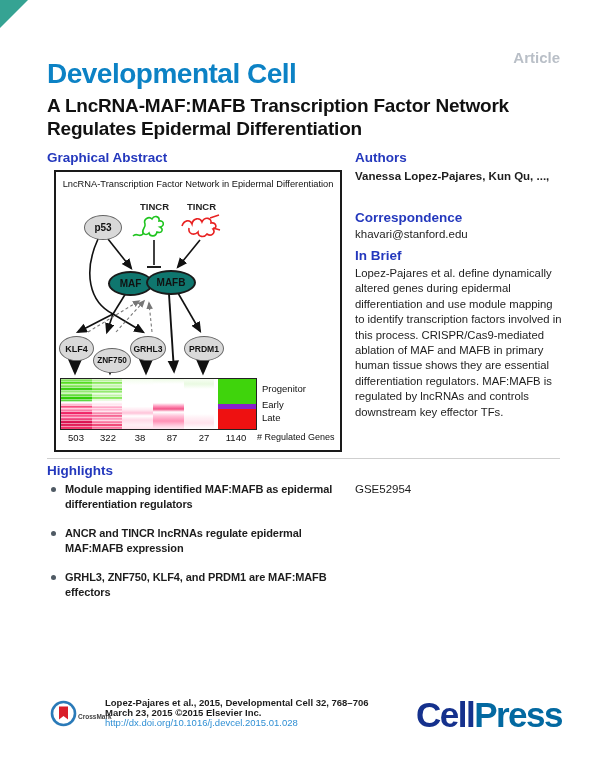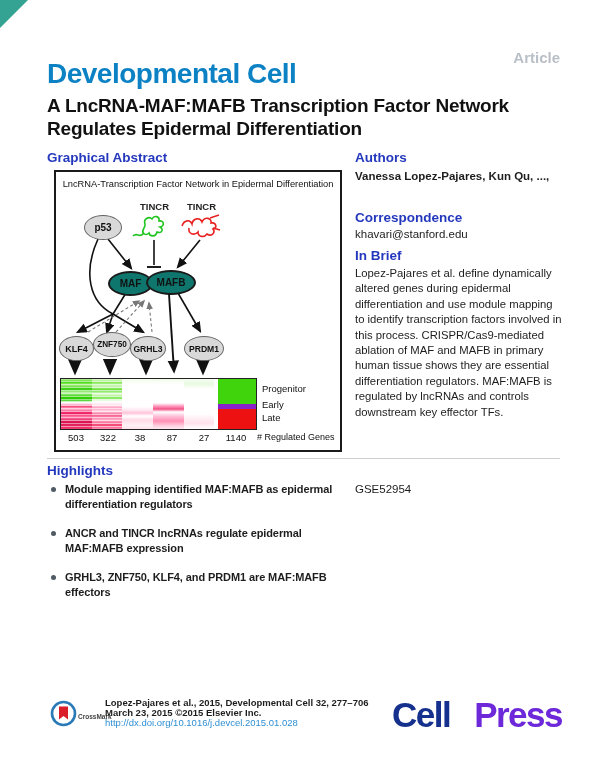--- a/index.html
+++ b/index.html
@@ -50,21 +50,21 @@
   .legend-lbl{position:absolute;left:206px;font-size:9.5px;color:#111;}
   .hm-num{position:absolute;top:260px;transform:translateX(-50%);font-size:9.5px;color:#111;}
   .hm-num-lbl{position:absolute;top:260px;left:201px;font-size:9px;color:#111;white-space:nowrap;}
   
   .crossmark{position:absolute;left:50px;top:700px;}
   .crossmark-lbl{position:absolute;left:78px;top:713px;font-size:6.5px;font-weight:bold;color:#444;}
   .cite{position:absolute;left:105px;top:698px;font-size:9.5px;line-height:10.2px;}
   .cite .b{font-weight:bold;}
   .doi{color:#2f8fd4;cursor:pointer;}
   .cellpress{position:absolute;right:38px;top:695px;font-size:35px;font-weight:800;letter-spacing:-1.5px;}
-  .cp1{color:#15318d;} .cp2{color:#6d28d9;padding-left:24px;}
+  .cp1{color:#15318d;} .cp2{color:#0369a1;}
 </style>
 </head>
 <body>
 
 <div class="page">
   <div class="corner"></div>
   <div class="article-label">Article</div>
   <div class="journal">Developmental Cell</div>
   <h1 class="title">A LncRNA-MAF:MAFB Transcription Factor Network Regulates Epidermal Differentiation</h1>
 
@@ -116,21 +116,21 @@
       <path d="M30,6 L39,3 M33,16 L40,18" stroke="#e82222" stroke-width="1.4" fill="none"></path>
     </svg>
 
     <span class="rna-label" style="left:84px;top:29px;">TINCR</span>
     <span class="rna-label" style="left:131px;top:29px;">TINCR</span>
 
     <div class="node gray" style="left:28px;top:43px;width:36px;height:23px;font-size:10px;">p53</div>
     <div class="node red" style="left:52px;top:99px;width:41px;height:21px;font-size:10px;">MAF</div>
     <div class="node red" style="left:90px;top:98px;width:46px;height:21px;font-size:10px;">MAFB</div>
     <div class="node gray" style="left:3px;top:164px;width:33px;height:23px;font-size:9px;">KLF4</div>
-    <div class="node gray" style="left:37px;top:160px;width:36px;height:23px;font-size:8.2px;">ZNF750</div>
+    <div class="node gray" style="left:37px;top:176px;width:36px;height:23px;font-size:8.2px;">ZNF750</div>
     <div class="node gray" style="left:74px;top:164px;width:34px;height:23px;font-size:8.6px;">GRHL3</div>
     <div class="node gray" style="left:128px;top:164px;width:38px;height:23px;font-size:8.6px;">PRDM1</div>
 
     <div class="heatmap">
       <div class="hm-col hm1"></div>
       <div class="hm-col hm2"></div>
       <div class="hm-col hm3"></div>
       <div class="hm-col hm4"></div>
       <div class="hm-col hm5"></div>
       <div class="hm-col hm-legend"></div>
@@ -177,21 +177,21 @@
 
   <div class="accession-value">GSE52954</div>
 
   <svg class="crossmark" width="27" height="27" viewBox="0 0 27 27">
     <circle cx="13.5" cy="13.5" r="11.5" fill="#fff" stroke="#2a7ab8" stroke-width="2.6"></circle>
     <path d="M9,6.5 h9 v13 l-4.5,-3.4 l-4.5,3.4 z" fill="#d91e2a"></path>
   </svg>
   <span class="crossmark-lbl">CrossMark</span>
 
   <div class="cite">
-    <div class="b">Lopez-Pajares et al., 2015, Developmental Cell 32, 277–706</div>
+    <div class="b">Lopez-Pajares et al., 2015, Developmental Cell 32, 768–706</div>
     <div class="b">March 23, 2015 ©2015 Elsevier Inc.</div>
     <div class="doi">http://dx.doi.org/10.1016/j.devcel.2015.01.028</div>
   </div>
 
   <div class="cellpress">
     <span class="cp1">Cell</span><span class="cp2">Press</span>
   </div>
 </div>
 
 </body></html>

